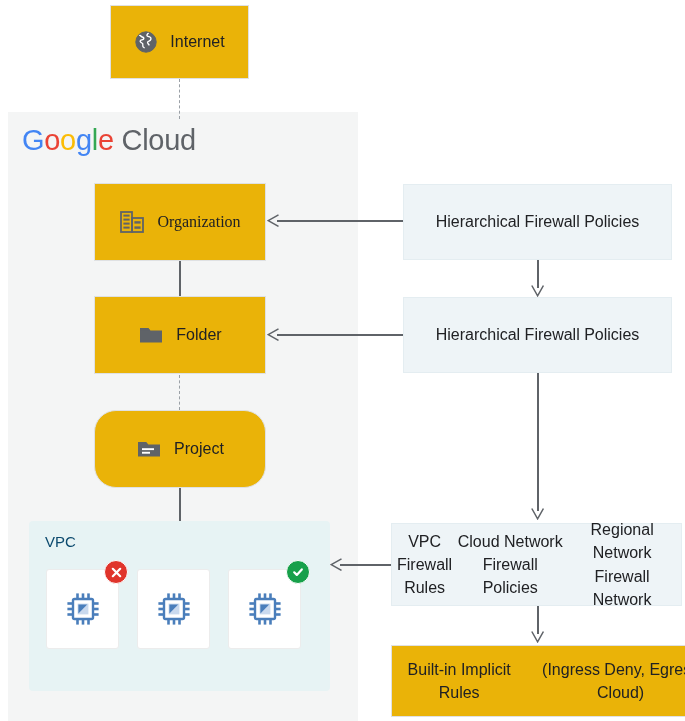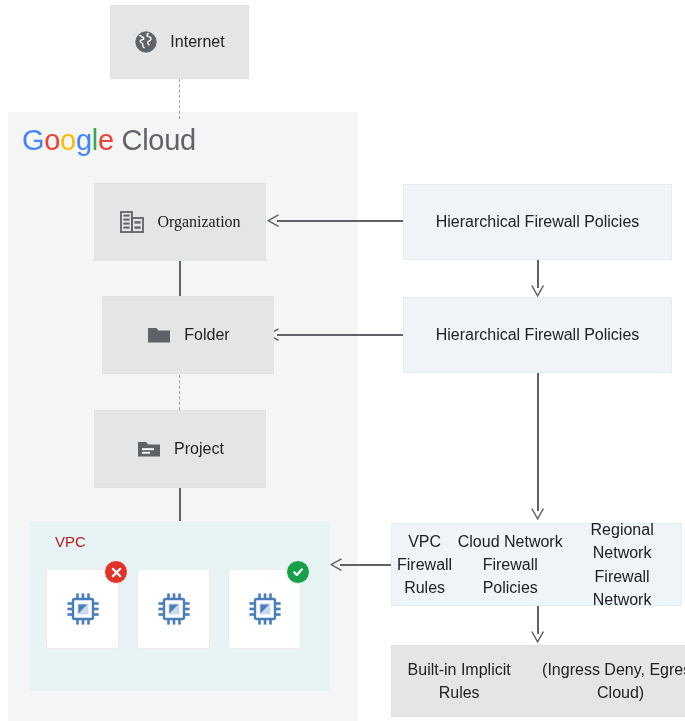--- a/index.html
+++ b/index.html
@@ -51,36 +51,36 @@
     box-sizing: border-box;
     display: flex;
     align-items: center;
     justify-content: center;
     text-align: center;
     color: #202124;
     font-size: 16px;
     line-height: 1.45;
   }
   .box.white {
-    background: #e5e5e5;
+    background: #eab308;
     border: 1px solid #dfe1e3;
   }
   .box.blue {
     background: #eef4f7;
     border: 1px solid #e4edf1;
   }
 
   
   .box-internet {
     left: 110px; top: 5px; width: 139px; height: 74px;
     gap: 12px;
   }
   .box-org   { left: 94px;  top: 183px; width: 172px; height: 78px; font-family: Liberation Serif, serif; }
-  .box-folder{ left: 94px;  top: 296px; width: 172px; height: 78px; margin-left: 8px; }
-  .box-proj  { left: 94px;  top: 410px; width: 172px; height: 78px; }
+  .box-folder{ left: 94px;  top: 296px; width: 172px; height: 78px; }
+  .box-proj  { left: 94px;  top: 410px; width: 172px; height: 78px; border-radius: 22px; }
 
   .box-hfp1  { left: 403px; top: 184px; width: 269px; height: 76px; }
   .box-hfp2  { left: 403px; top: 297px; width: 269px; height: 76px; }
   .box-vpcfr { left: 391px; top: 523px; width: 291px; height: 83px;
                flex-direction: row; }
   .box-implicit { left: 391px; top: 645px; width: 325px; height: 72px;
                flex-direction: row; }
 
   .box-row-inner {
     display: flex;
@@ -106,22 +106,21 @@
     height: 170px;
     background: #e7f3f4;
     border-radius: 4px;
     box-sizing: border-box;
   }
   .vpc-title {
     position: absolute;
     left: 16px;
     top: 12px;
     font-size: 15px;
-    color: #b91c1c;
-    margin-left: 10px;
+    color: #0c4a6e;
   }
   .vm-row {
     position: absolute;
     left: 17px;
     top: 48px;
     display: flex;
     gap: 18px;
   }
   .vm {
     position: relative;

